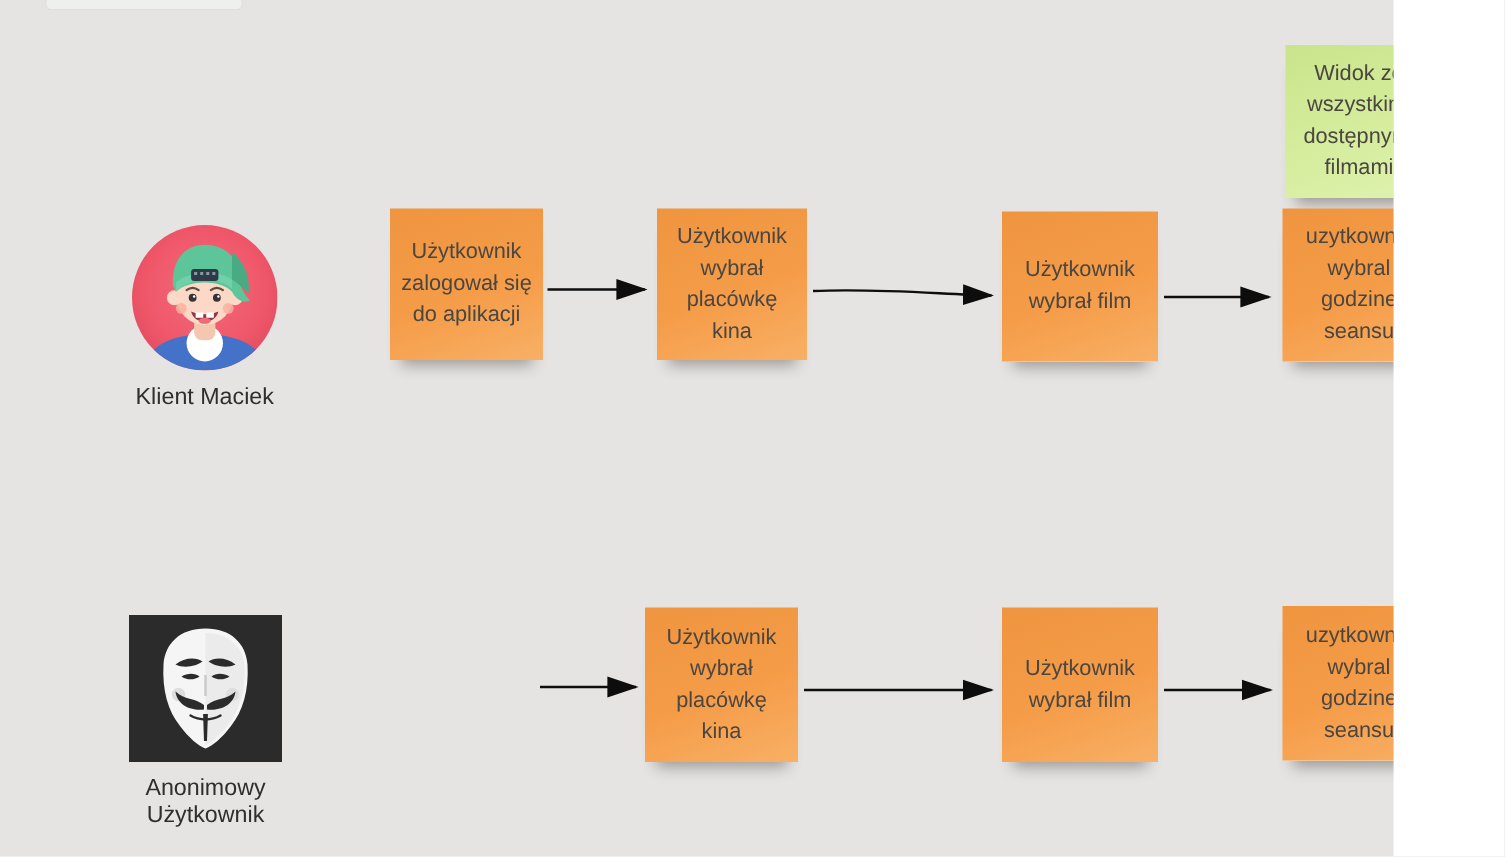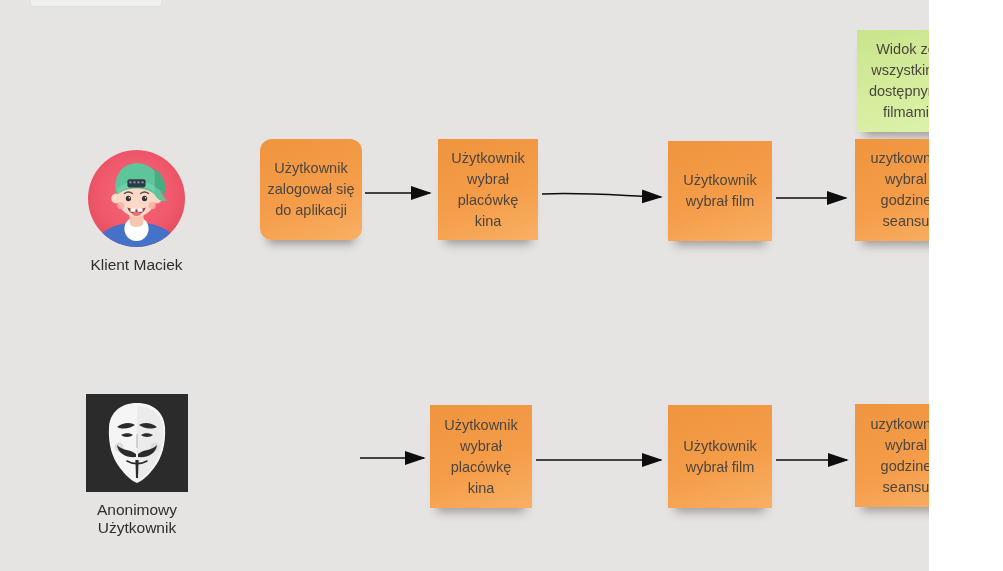--- a/index.html
+++ b/index.html
@@ -75,21 +75,21 @@
       <path d="M536,460 L661,460" marker-end="url(#ah)"></path>
       <path d="M776,460 L847,460" marker-end="url(#ah)"></path>
       <path d="M961,459 L1000,458" marker-end="url(#ah)"></path>
     </g>
   </svg>
 
   <div class="note green" style="left:857px;top:30px;width:98px;height:102px;">
     <span>Widok ze wszystkimi dostępnymi filmami</span>
   </div>
 
-  <div class="note orange" style="left:260px;top:139px;width:102px;height:101px;border-radius:12px;">
+  <div class="note orange" style="left:260px;top:139px;width:102px;height:101px;">
     <span>Użytkownik zalogował się do aplikacji</span>
   </div>
   <div class="note orange" style="left:438px;top:139px;width:100px;height:101px;">
     <span>Użytkownik wybrał placówkę kina</span>
   </div>
   <div class="note orange" style="left:668px;top:141px;width:104px;height:100px;">
     <span>Użytkownik wybrał film</span>
   </div>
   <div class="note orange" style="left:855px;top:139px;width:102px;height:102px;">
     <span>uzytkownik wybral godzine seansu</span>
@@ -145,21 +145,21 @@
           <path d="M39,57 C41,66 55,66 57,57 C51,59.5 45,59.5 39,57 Z" fill="#8e3a44"></path>
           <path d="M42,57.8 h5 v3.4 h-5 z" fill="#ffffff"></path>
           <path d="M49,57.8 h5 v3.4 h-5 z" fill="#ffffff"></path>
           <ellipse cx="48" cy="63.2" rx="4" ry="2" fill="#ef6b77"></ellipse>
         </g>
       </svg>
     </span>
     <div class="actor-label">Klient Maciek</div>
   </div>
 
-  <div class="actor" style="left:86px;top:394px;width:102px;">
+  <div class="actor" style="left:86px;top:410px;width:102px;">
     <span class="avatar-frame">
       <svg width="102" height="98" viewBox="0 0 102 98" xmlns="http://www.w3.org/2000/svg">
         <rect width="102" height="98" fill="#2b2b2b"></rect>
         <path d="M51,9 C68,9 78,19 79,33 C80,50 76,64 68,74 C62,82 56,87 51,89 C46,87 40,82 34,74 C26,64 22,50 23,33 C24,19 34,9 51,9 Z" fill="#f5f5f5"></path>
         <path d="M51,12 C66,12 76,21 77,34 C78,49 74,62 67,72 C61,80 55,85 51,87 Z" fill="#e4e4e4" opacity="0.6"></path>
         <path d="M31,33 C37,28 45,28 49,31 C45,34 37,36 31,33 Z" fill="#2b2b2b"></path>
         <path d="M71,33 C65,28 57,28 53,31 C57,34 65,36 71,33 Z" fill="#2b2b2b"></path>
         <path d="M35,41 C39,38.5 44,38.5 47,41 C44,43.5 38,43.5 35,41 Z" fill="#2b2b2b"></path>
         <path d="M67,41 C63,38.5 58,38.5 55,41 C58,43.5 64,43.5 67,41 Z" fill="#2b2b2b"></path>
         <path d="M51,40 L51,54" stroke="#c9c9c9" stroke-width="1.6"></path>

